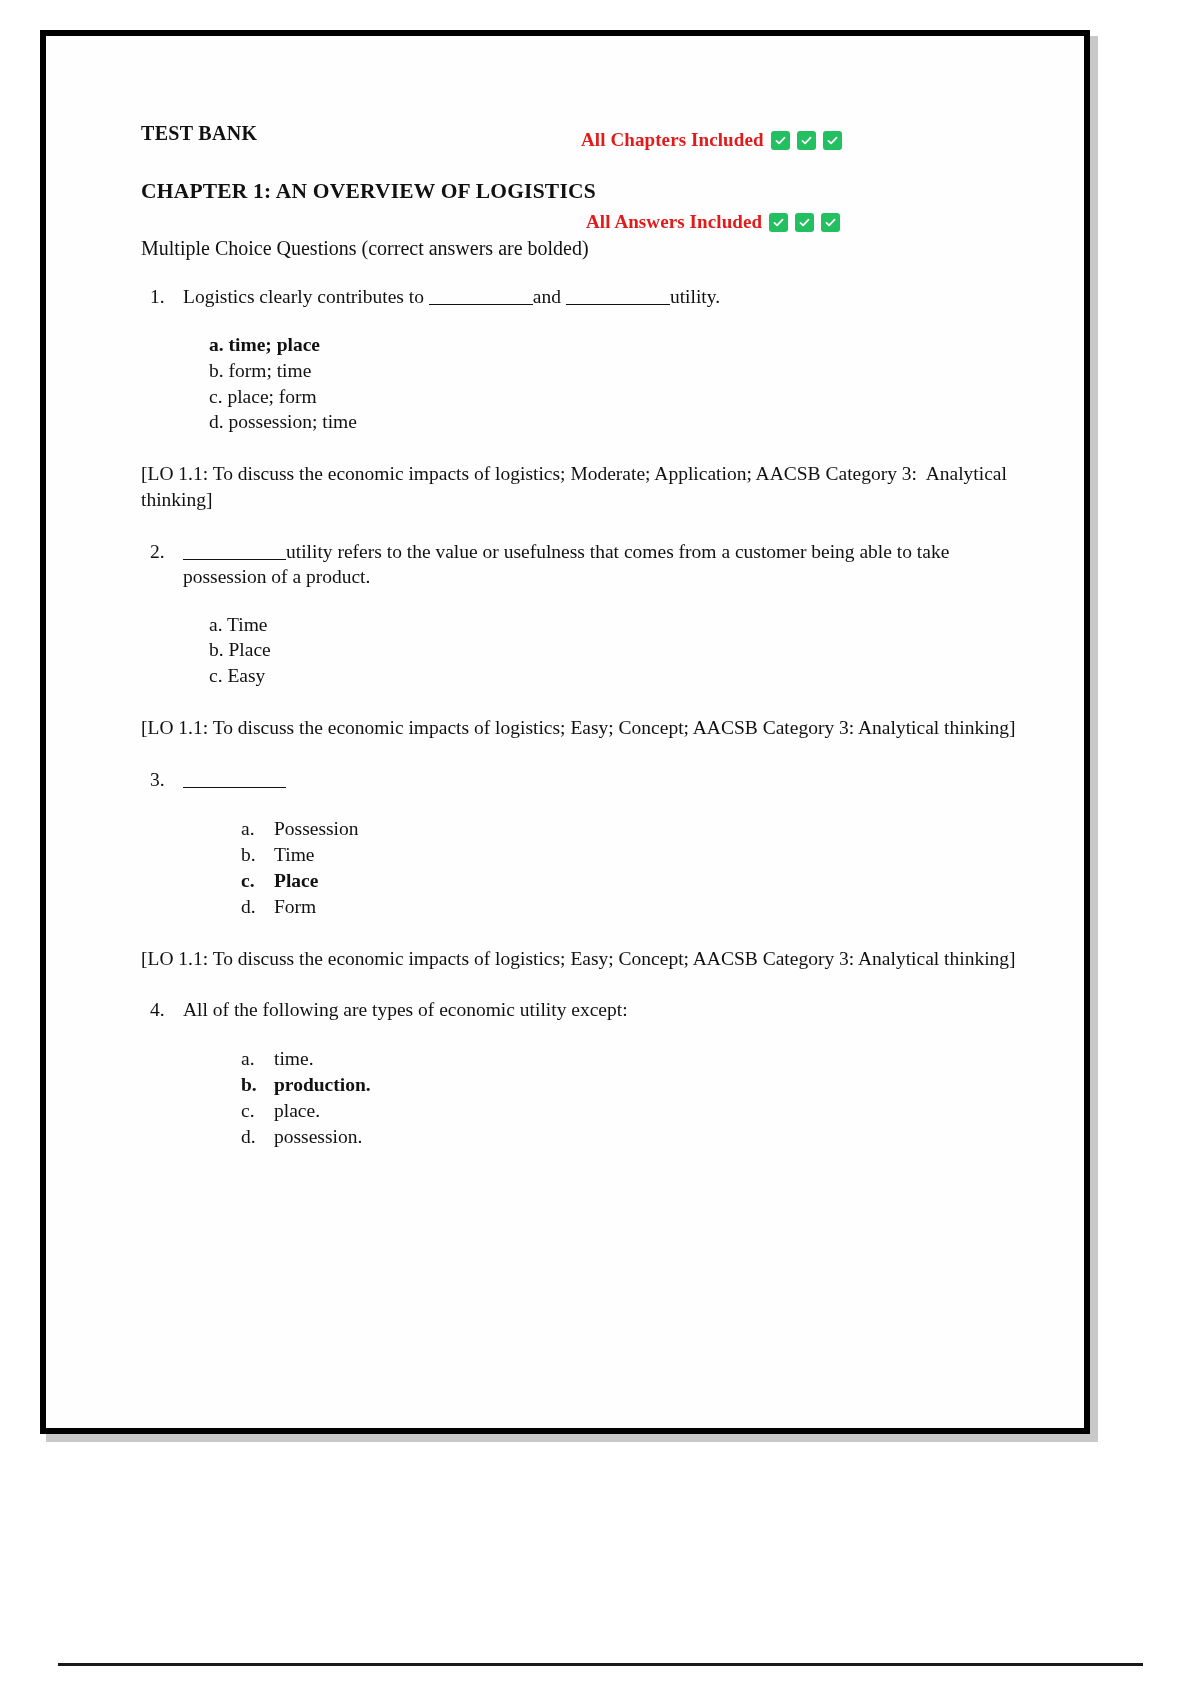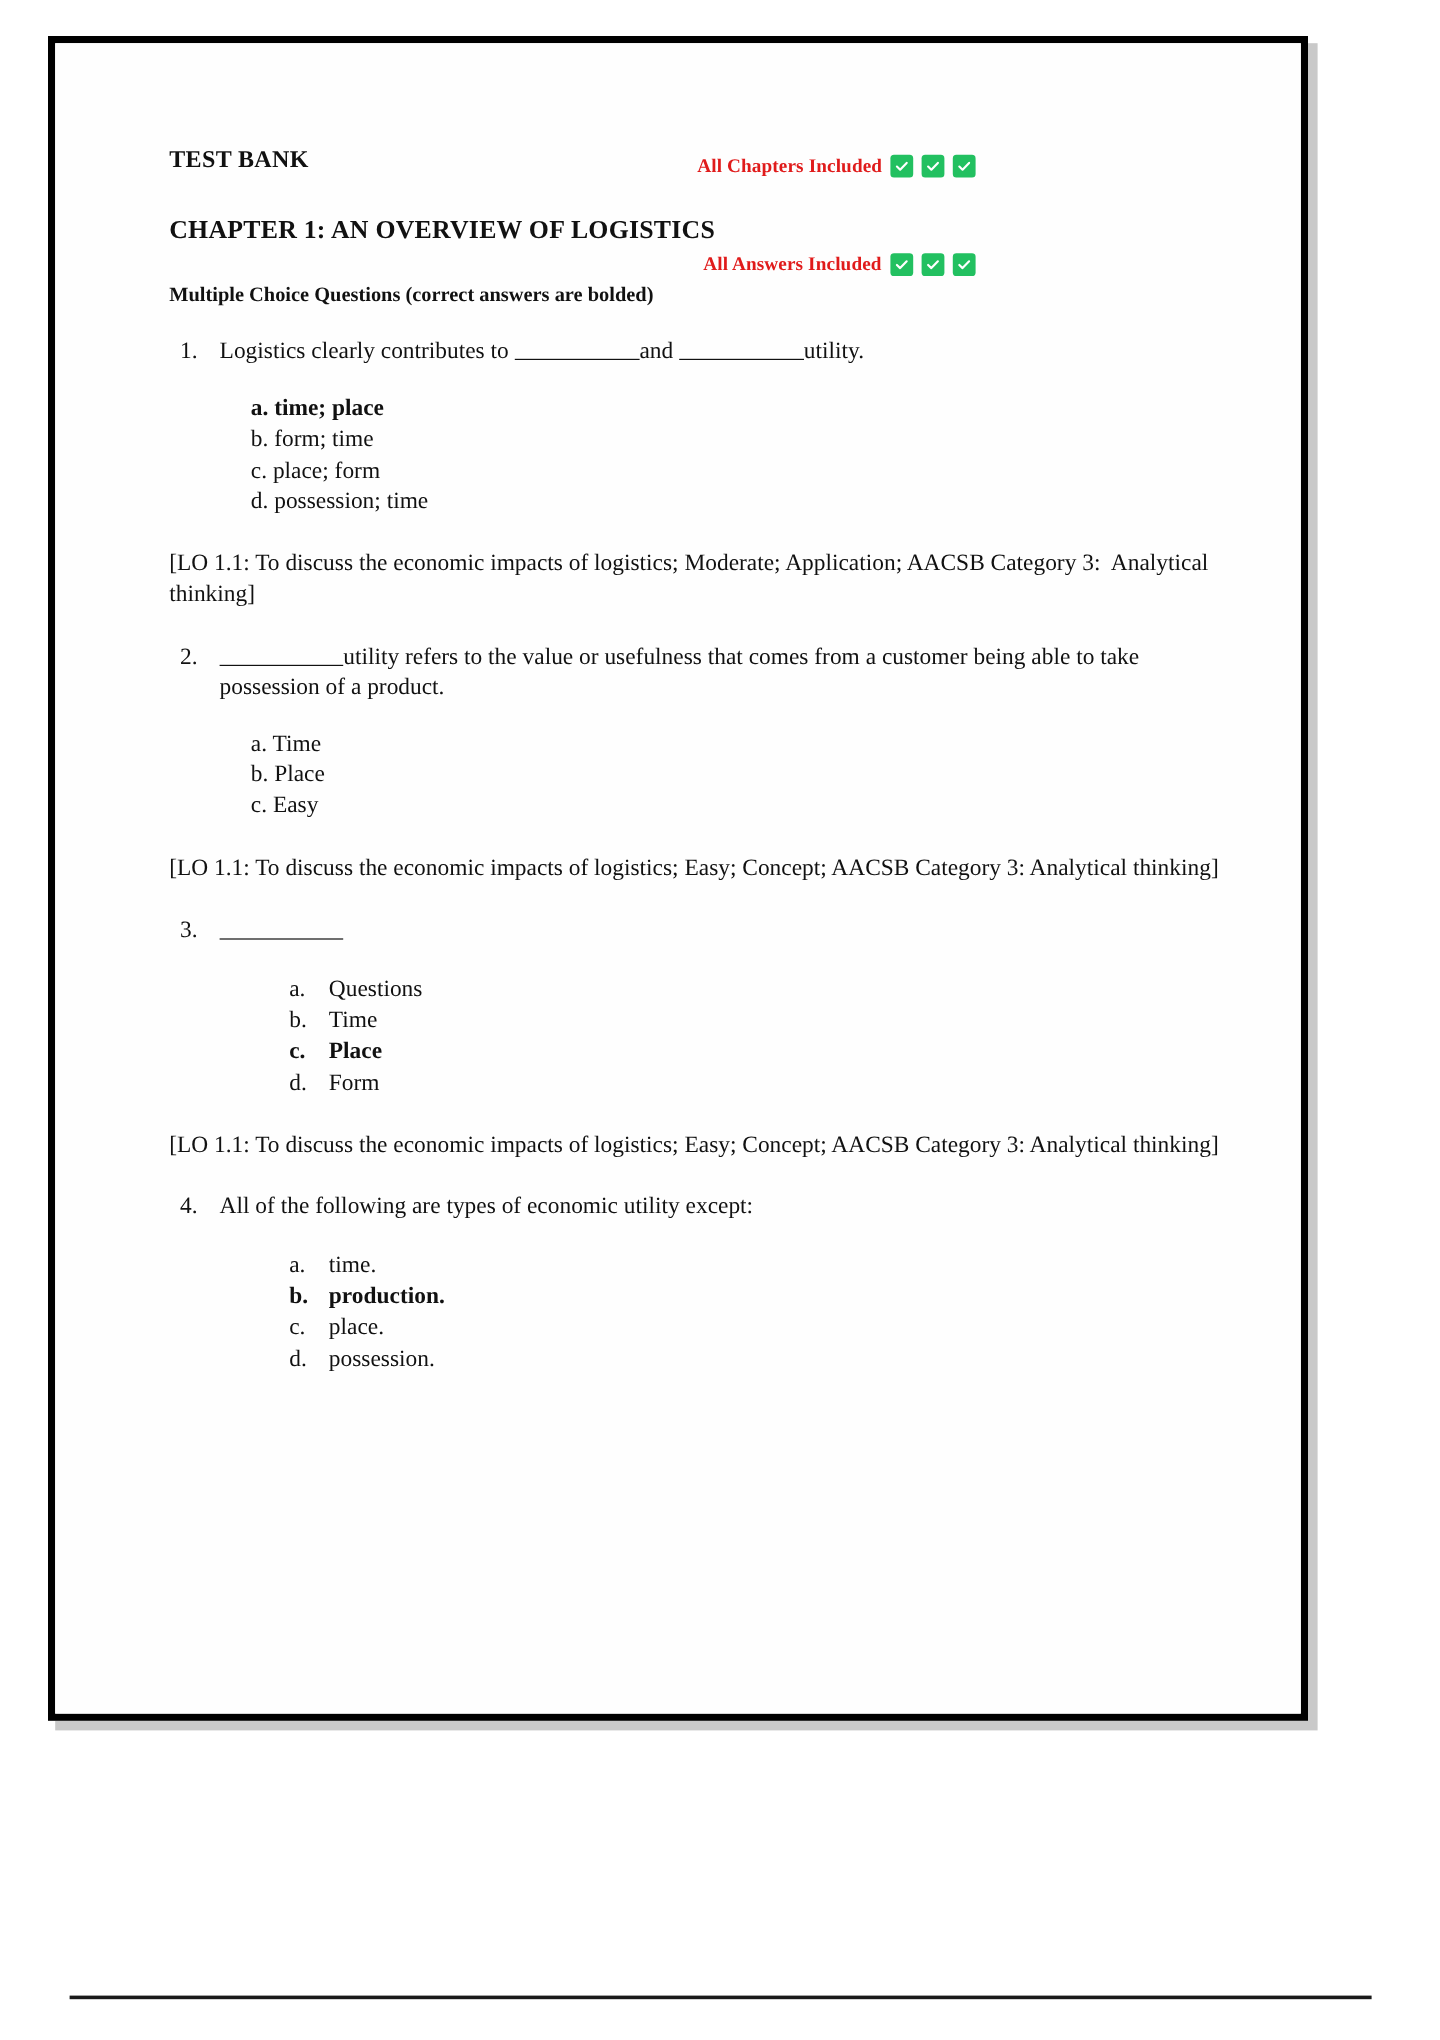--- a/index.html
+++ b/index.html
@@ -66,21 +66,21 @@
     display: flex;
     align-items: center;
     gap: 7px;
     white-space: nowrap;
   }
   .promo-chapters { left: 535px; top: 93px; }
   .promo-answers  { left: 540px; top: 175px; }
   .promo-text {
     color: #e01b1b;
     font-weight: bold;
-    font-size: 16px;
+    font-size: 19px;
     letter-spacing: 0.1px;
   }
   .check-box {
     width: 19px;
     height: 19px;
     border-radius: 3px;
     background: #22c060;
     display: inline-flex;
     align-items: center;
     justify-content: center;
@@ -95,22 +95,22 @@
     letter-spacing: 0.3px;
     margin: 0 0 30px 0;
   }
   .h-chapter {
     font-weight: bold;
     font-size: 21.5px;
     letter-spacing: 0.2px;
     margin: 0 0 30px 0;
   }
   .h-mcq {
-    font-weight: bold;
-    font-size: 17px;
+    font-weight: normal;
+    font-size: 20px;
     margin: 0 0 22px 0;
   }
 
   
   .question {
     margin-bottom: 0;
   }
   .q-line {
     display: flex;
     align-items: flex-start;
@@ -268,21 +268,21 @@
       </div>
 
       <div class="question" style="margin-top:26px">
         <div class="q-line">
           <span class="q-num">3.</span>
           <span class="q-text"><span class="blank-sm"></span></span>
         </div>
         <div class="opts-indent">
           <div class="opt">
             <span class="ltr">a.</span>
-            <span class="txt">Questions</span>
+            <span class="txt">Possession</span>
           </div>
           <div class="opt">
             <span class="ltr">b.</span>
             <span class="txt">Time</span>
           </div>
           <div class="opt correct">
             <span class="ltr">c.</span>
             <span class="txt">Place</span>
           </div>
           <div class="opt">

